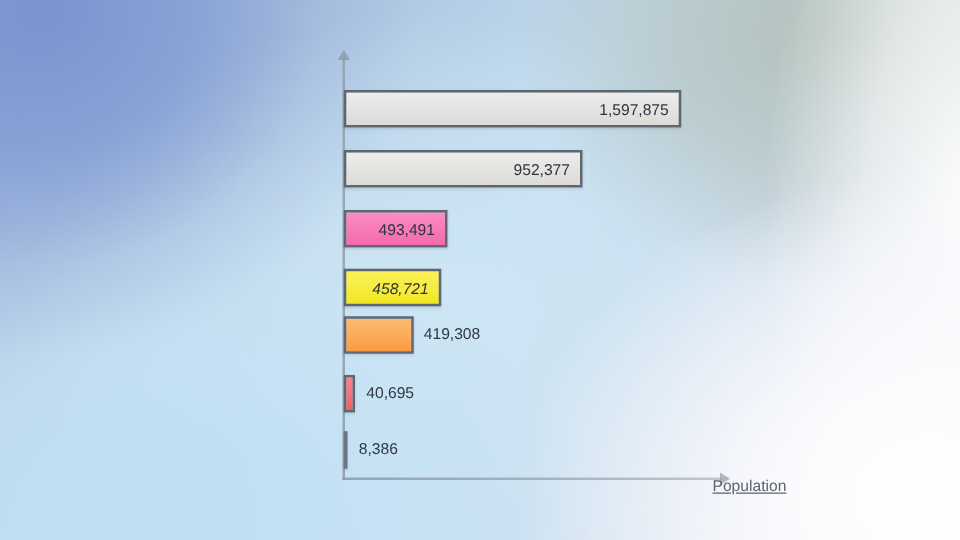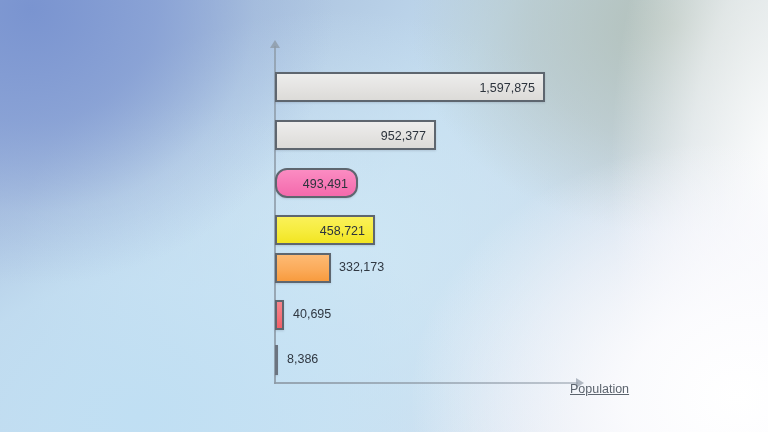--- a/index.html
+++ b/index.html
@@ -162,37 +162,37 @@
 
     <div id="x-axis-title">Population</div>
 
     <div id="bars-layer">
         <div class="bar-row" style="top: 72px;">
           <div class="bar" title="White: 1,597,875" style="width: 270px; background: linear-gradient(rgb(237, 237, 236) 0%, rgb(228, 227, 225) 55%, rgb(220, 219, 216) 100%); padding-left: 36px;">
             <span class="bar-value-in">1,597,875</span>
           </div>
         </div>
         <div class="bar-row" style="top: 120px;">
-          <div class="bar" title="Other race: 952,377" style="width: 161px; background: linear-gradient(rgb(237, 237, 236) 0%, rgb(228, 227, 225) 55%, rgb(220, 219, 216) 100%);">
+          <div class="bar" title="Other race: 952,377" style="width: 191px; background: linear-gradient(rgb(237, 237, 236) 0%, rgb(228, 227, 225) 55%, rgb(220, 219, 216) 100%);">
             <span class="bar-value-in">952,377</span>
           </div>
         </div>
         <div class="bar-row" style="top: 168px;">
-          <div class="bar" title="Two or more races: 493,491" style="width: 83px; background: linear-gradient(rgb(251, 140, 194) 0%, rgb(247, 121, 182) 55%, rgb(244, 106, 172) 100%); border-radius: 12px;">
+          <div class="bar" title="Two or more races: 493,491" style="width: 83px; background: linear-gradient(rgb(251, 140, 194) 0%, rgb(247, 121, 182) 55%, rgb(244, 106, 172) 100%);">
             <span class="bar-value-in">493,491</span>
           </div>
         </div>
         <div class="bar-row" style="top: 215px;">
-          <div class="bar" title="Asian: 458,721" style="width: 100px; background: linear-gradient(rgb(250, 241, 89) 0%, rgb(246, 236, 61) 55%, rgb(242, 229, 34) 100%);">
+          <div class="bar" title="Asian: 458,721" style="width: 78px; background: linear-gradient(rgb(250, 241, 89) 0%, rgb(246, 236, 61) 55%, rgb(242, 229, 34) 100%); font-style: italic;">
             <span class="bar-value-in">458,721</span>
           </div>
         </div>
         <div class="bar-row" style="top: 253px;">
           <div class="bar" title="Black or African American: 332,173" style="width: 56px; background: linear-gradient(rgb(253, 186, 116) 0%, rgb(251, 171, 90) 55%, rgb(248, 155, 62) 100%);"></div>
-          <div class="bar-value-out" style="left: 339px;">332,173</div>
+          <div class="bar-value-out" style="left: 339px;">419,308</div>
         </div>
         <div class="bar-row" style="top: 300px;">
           <div class="bar" title="Native American: 40,695" style="width: 9px; background: linear-gradient(rgb(247, 132, 139) 0%, rgb(244, 114, 122) 55%, rgb(241, 95, 104) 100%);"></div>
           <div class="bar-value-out" style="left: 293px;">40,695</div>
         </div>
         <div class="bar-row" style="top: 345px;">
           <div class="bar" title="Native Hawaiian or Pacific
 Islander: 5,709" style="width: 3px; background: rgb(107, 116, 128); border: none;"></div>
           <div class="bar-value-out" style="left: 287px;">8,386</div>
         </div>

